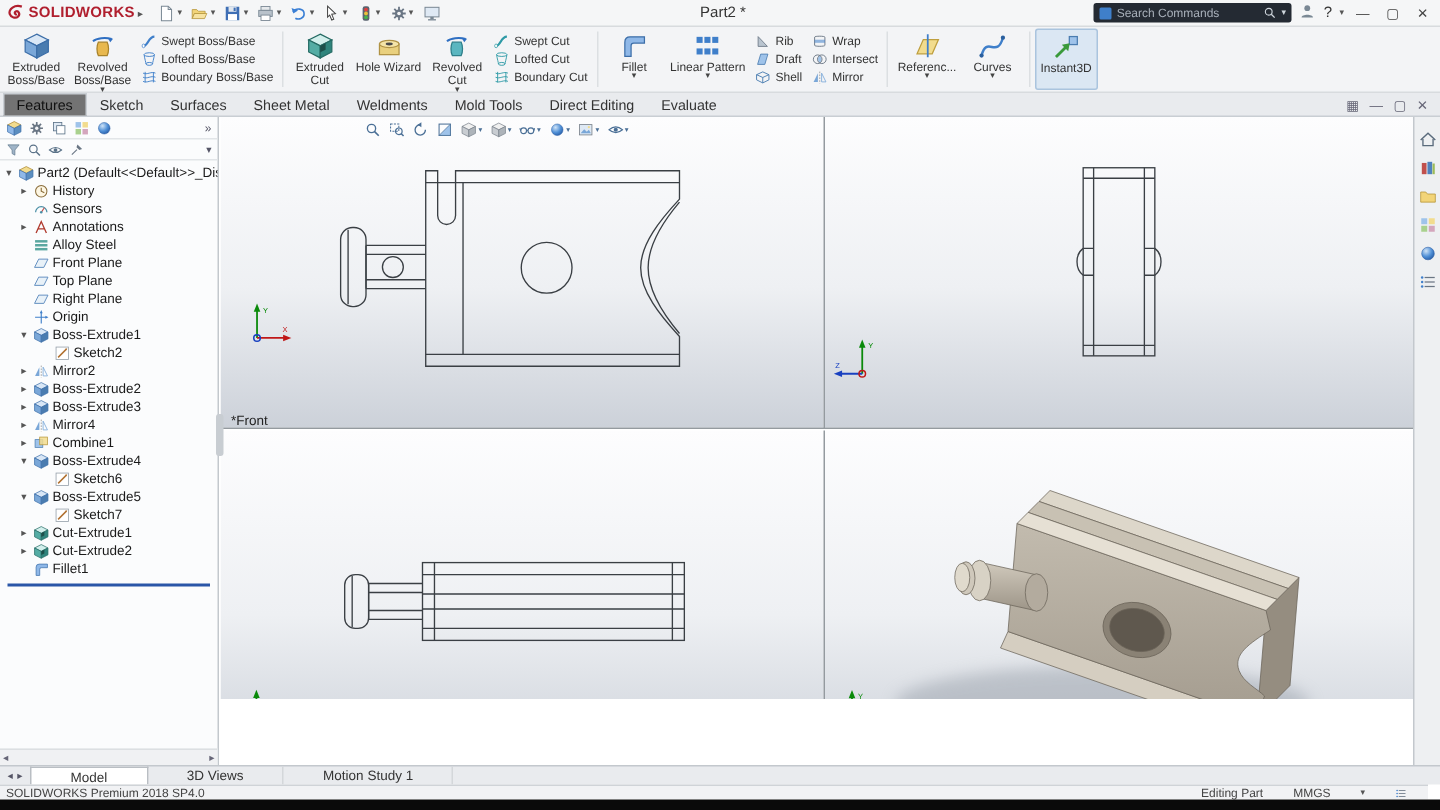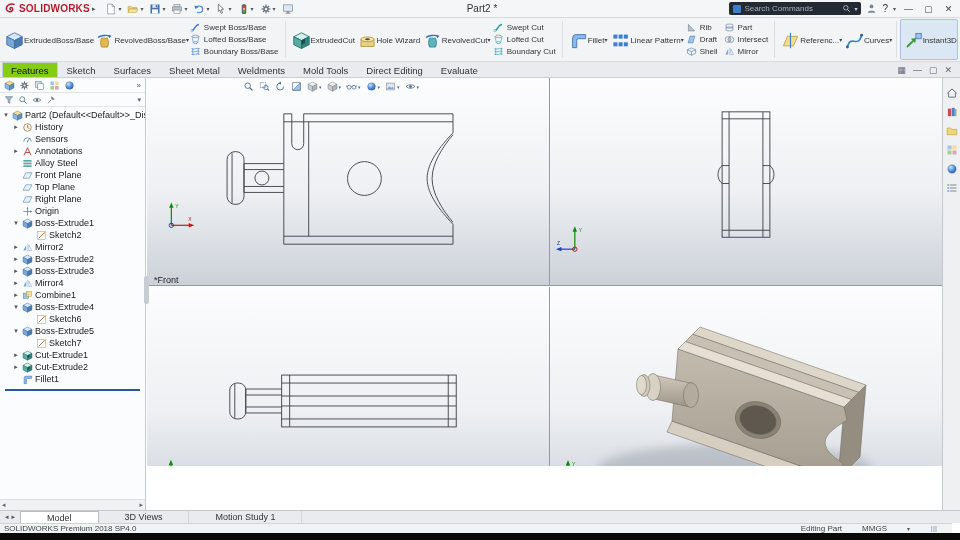--- a/index.html
+++ b/index.html
@@ -27,42 +27,42 @@
   .search-text { font-size:8px; color:#a8b0ba; flex:1; white-space:nowrap; overflow:hidden; }
   .search-box svg { width:9px; height:9px; color:#cfd6dd; }
   .help-txt { font-size:10px; color:#333; }
   .person svg { width:11px; height:11px; }
   .winbtn { width:15px; text-align:center; font-size:9px; color:#444; }
 
   
   .ribbon { position:absolute; left:0; top:18px; width:960px; height:44px;
     background:#f3f4f6; border-bottom:1px solid #d8dbde; display:flex;
     align-items:stretch; padding:1px 2px; }
-  .rb-large { display:flex; align-items:center;
+  .rb-large { display:flex; flex-direction:column; align-items:center;
     padding:2px 3px 0; min-width:42px; }
   .rb-large svg.rbi { width:19px; height:19px; flex:none; }
   .rb-lbl { display:block; font-size:8px; line-height:9px; color:#333;
     text-align:center; white-space:nowrap; }
   .rb-caret { font-size:6px; color:#444; line-height:5px; }
   .rb-stack { display:flex; flex-direction:column; justify-content:space-around;
     padding:2px 3px; }
   .rb-small { display:flex; align-items:center; gap:3px; height:12px; }
   .rb-small svg { width:11px; height:11px; flex:none; }
   .rb-small span { font-size:8px; color:#333; white-space:nowrap;text-align:right; }
   .rb-sep { width:1px; background:#dcdfe2; margin:2px 3px; }
   .boss { color:#3f7fca; } .cut { color:#2e9aa6; }
   .rb-active { background:#dbe7f3; border:1px solid #aac4de; border-radius:2px; }
 
   
   .tabrow { position:absolute; left:0; top:62px; width:960px; height:16px;
     background:#e9ebee; border-bottom:1px solid #c9ced3; display:flex;
     align-items:flex-end; padding-left:2px; }
   .tab { font-size:9.5px; color:#333; padding:0 8px; height:15px; display:flex;
     align-items:center; border:1px solid transparent; border-bottom:none; }
-  .tab.active { background:#84cc16; border-color:#c9ced3; color:#111; }
+  .tab.active { background:#737373; border-color:#c9ced3; color:#111; }
   .tabrow-right { margin-left:auto; display:flex; gap:7px; padding-right:8px;
     align-items:center; font-size:9px; color:#667; height:15px; }
 
   
   .left-panel { position:absolute; left:0; top:78px; width:146px; height:432px;
     background:#fbfcfd; border-right:1px solid #c3c8cd; }
   .panel-tabs { height:15px; display:flex; align-items:center; gap:4px;
     padding:0 4px; border-bottom:1px solid #e2e5e8; }
   .panel-tabs svg { width:11px; height:11px; }
   .pt-more { margin-left:auto; font-size:8px; color:#556; }
@@ -606,21 +606,21 @@
             <use href="#s-shell"></use>
           </svg>
           <span>Shell</span>
         </div>
     </div>
     <div class="rb-stack">
       <div class="rb-small">
           <svg>
             <use href="#s-wrap"></use>
           </svg>
-          <span>Part</span>
+          <span>Wrap</span>
         </div>
       <div class="rb-small">
           <svg>
             <use href="#s-intersect"></use>
           </svg>
           <span>Intersect</span>
         </div>
       <div class="rb-small">
           <svg>
             <use href="#s-mirror"></use>

